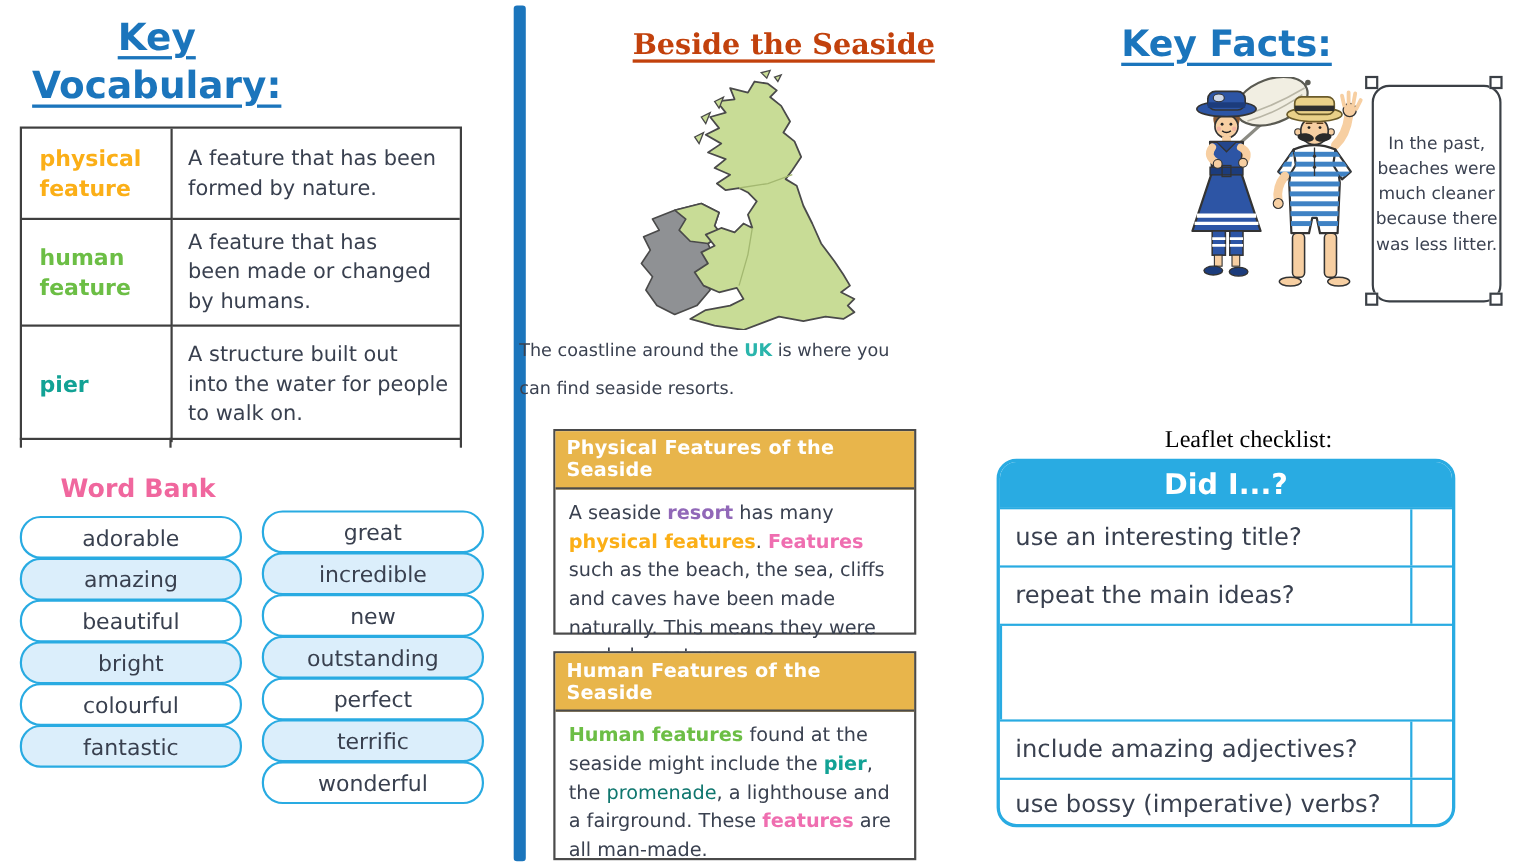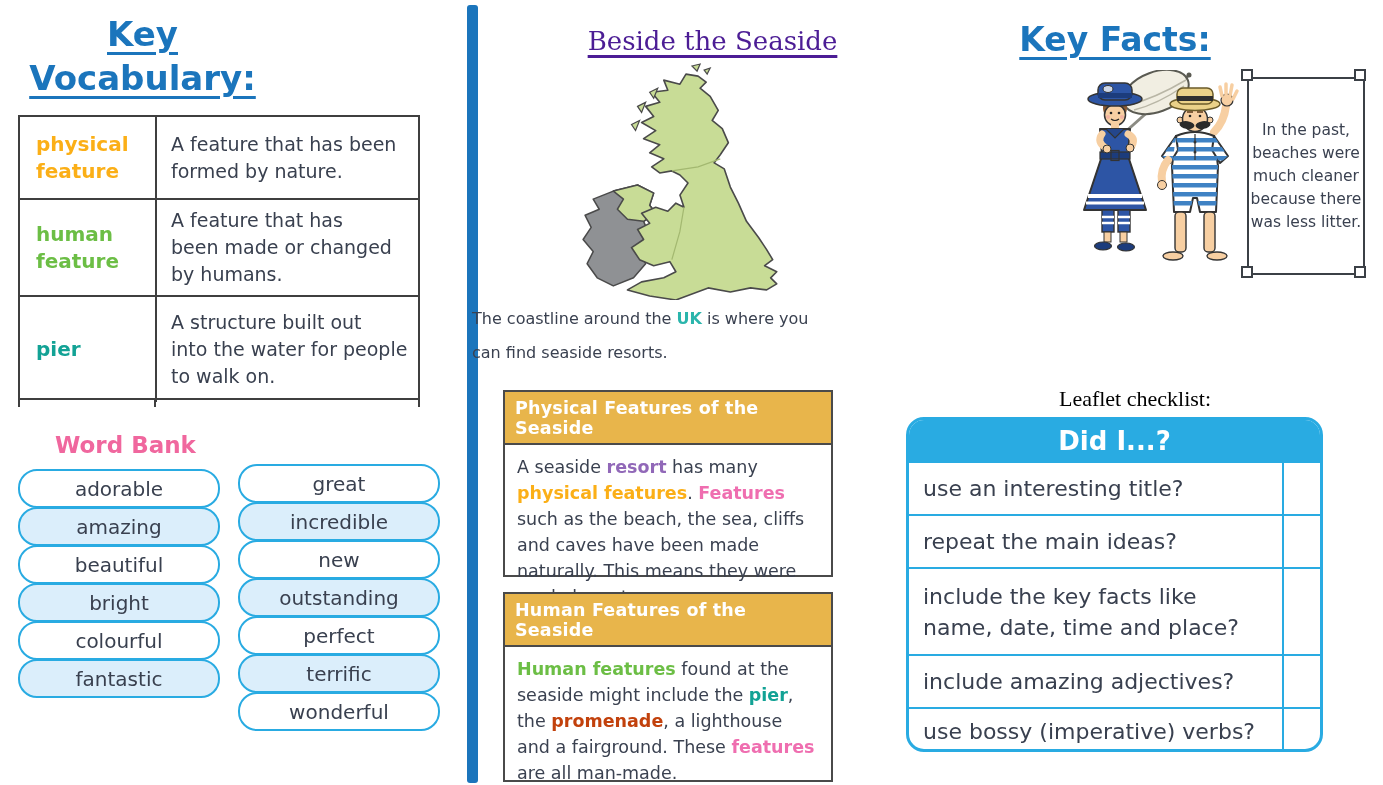--- a/index.html
+++ b/index.html
@@ -34,21 +34,21 @@
     height:35px;border:2.5px solid #29abe2;border-radius:19px;margin-bottom:-1px;
     background:#fff;display:flex;align-items:center;justify-content:center;
     font-size:20px;color:#39404f;box-sizing:content-box;
   }
   .pill.alt{background:#dbeefb;text-align:right;}
   
   .divider{position:absolute;left:467px;top:5px;width:11px;height:778px;background:#1b75bc;border-radius:3px;}
   
   .seaside-title{
     position:absolute;left:540px;top:26px;width:345px;text-align:center;
-    font-family:"DejaVu Serif", serif;font-weight:normal;font-size:26px;color:#4c1d95;
+    font-family:"DejaVu Serif", serif;font-weight:bold;font-size:26px;color:#c2410c;
   }
   .seaside-title span{text-decoration:underline;text-decoration-thickness:3px;text-underline-offset:5px;}
   .uk-map{position:absolute;left:578px;top:62px;width:224px;height:238px;}
   .map-caption{
     position:absolute;left:472px;top:302px;width:460px;
     font-size:16px;line-height:34px;color:#3a4150;white-space:pre-line;
   }
   .feature-box{
     position:absolute;left:503px;width:330px;border:2px solid #4a4a4a;background:#fff;box-sizing:border-box;
   }
@@ -58,31 +58,31 @@
     background:#e8b54b;color:#ffffff;font-weight:bold;font-size:17.5px;
     padding:6px 10px 5px 10px;border-bottom:2px solid #4a4a4a;letter-spacing:.2px;
   }
   .fb-body{padding:9px 12px;font-size:17.5px;line-height:26px;color:#3a4150;}
   .c-purple{color:#9168b8;font-weight:bold;}
   .c-orange{color:#fbaf17;font-weight:bold;}
   .c-pink{color:#ef6eb0;font-weight:bold;text-align:right;}
   .c-green{color:#6cbe45;font-weight:bold;}
   .c-teal{color:#2ab5ac;font-weight:bold;}
   .c-teal2{color:#12a295;font-weight:bold;}
-  .c-tan{color:#c2410c;font-weight:bold;}
+  .c-tan{color:#0f766e;font-weight:normal;}
   
   .kf-title{
     position:absolute;left:1010px;top:20px;width:210px;text-align:center;
     color:#1b75bc;font-weight:bold;font-size:33px;
   }
   .kf-title span{text-decoration:underline;text-decoration-thickness:3px;text-underline-offset:6px;}
   .bathers{position:absolute;left:1056px;top:70px;width:184px;height:198px;}
   .fact-frame{
     position:absolute;left:1247px;top:77px;width:114px;height:194px;
-    border:2.5px solid #3b4046;border-radius:3px;background:#fff;
+    border:2.5px solid #3b4046;border-radius:16px;background:#fff;
     display:flex;align-items:center;justify-content:center;
   }
   .fact-note{font-size:15.5px;line-height:23px;text-align:center;color:#3a4150;white-space:pre-line;width:112px;}
   .frame-corner{position:absolute;width:8px;height:8px;border:2px solid #3b4046;background:#fff;}
   .fc-tl{left:1241px;top:69px;} .fc-tr{left:1354px;top:69px;}
   .fc-bl{left:1241px;top:266px;} .fc-br{left:1354px;top:266px;}
   .cl-label{
     position:absolute;left:1035px;top:386px;width:200px;text-align:center;
     font-family:Liberation Serif, serif;font-size:22px;color:#000;
   }
@@ -299,22 +299,20 @@
   <div class="cl-header">Did I...?</div>
   <div class="cl-row r1">
     <div class="cl-text">use an interesting title?</div>
     <div class="cl-check"></div>
   </div>
   <div class="cl-row r2">
     <div class="cl-text">repeat the main ideas?</div>
     <div class="cl-check"></div>
   </div>
   <div class="cl-row r3">
-    <div class="cl-text">include the key facts like
-name, date, time and place?</div>
     <div class="cl-check"></div>
   </div>
   <div class="cl-row r4">
     <div class="cl-text">include amazing adjectives?</div>
     <div class="cl-check"></div>
   </div>
   <div class="cl-row r5">
     <div class="cl-text">use bossy (imperative) verbs?</div>
     <div class="cl-check"></div>
   </div>

